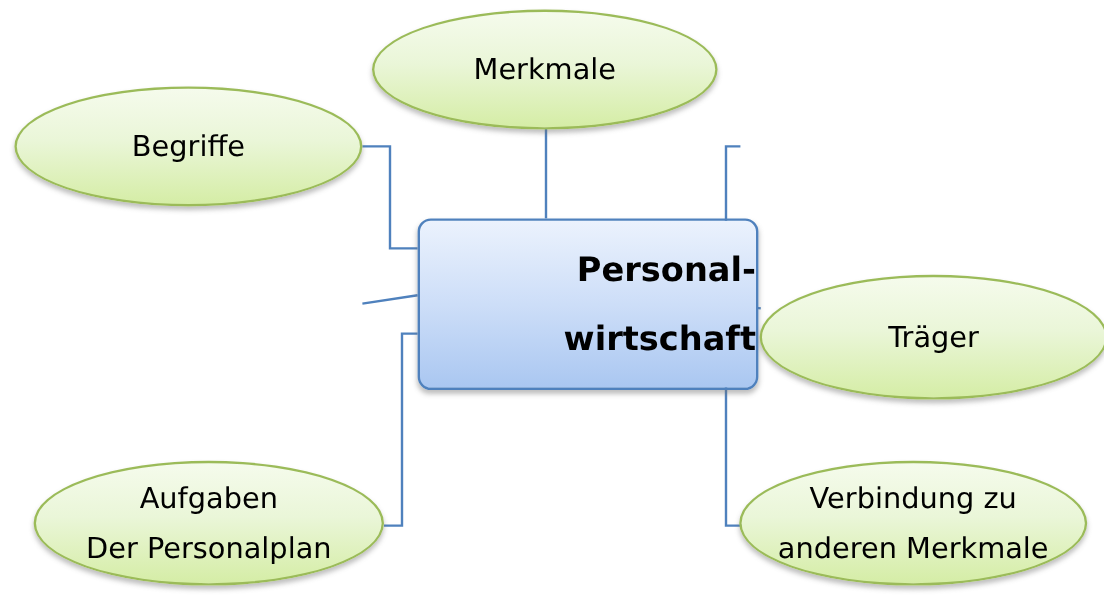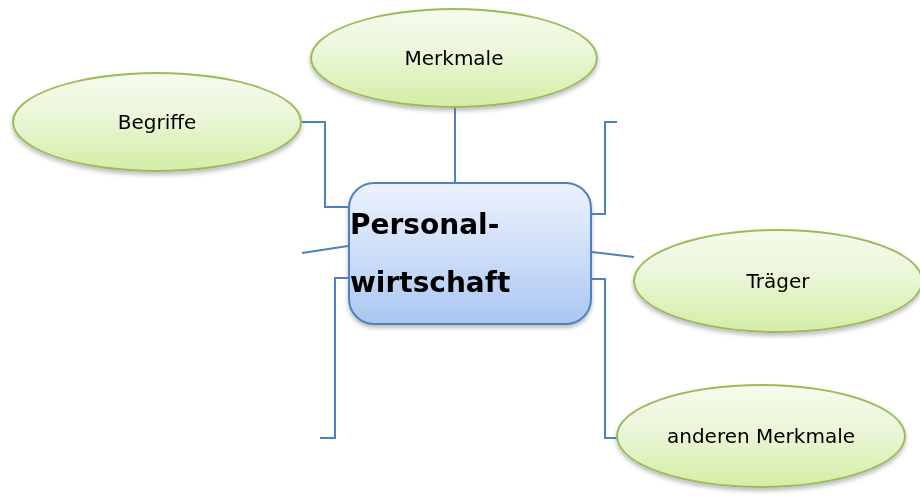--- a/index.html
+++ b/index.html
@@ -20,36 +20,36 @@
   .ellipse {
     position: absolute;
     border-radius: 50%;
     border: 2px solid #9bbb59;
     background: linear-gradient(to bottom, #f5fbec 0%, #eaf6d8 45%, #d5eda6 100%);
     box-shadow: 0 3px 4px rgba(110,110,110,0.45);
     display: flex;
     flex-direction: column;
     align-items: center;
     justify-content: center;
-    font-size: 20px;
+    font-size: 24px;
     line-height: 1.75;
     text-align: center;
     box-sizing: border-box;
   }
   .center-box {
     position: absolute;
     left: 348px; top: 182px;
-    width: 244px; height: 143px;
-    border-radius: 26px;
+    width: 284px; height: 143px;
+    border-radius: 11px;
     border: 2px solid #4f81bd;
     background: linear-gradient(to bottom, #ebf2fd 0%, #cddef8 50%, #aac7f1 100%);
     box-shadow: 0 3px 4px rgba(110,110,110,0.45);
     display: flex;
     flex-direction: column;
-    align-items: flex-start;
+    align-items: flex-end;
     justify-content: center;
     font-size: 28px;
     font-weight: bold;
     line-height: 2.05;
     text-align: center;
     box-sizing: border-box;
   }
   .node-label { display: block; }
   
   .n-merkmale   { left: 310px; top: 8px;   width: 288px; height: 100px; }
@@ -87,18 +87,23 @@
   <div class="ellipse n-begriffe">
     <span class="node-label">Begriffe</span>
   </div>
 
 
 
   <div class="ellipse n-traeger">
     <span class="node-label">Träger</span>
   </div>
 
+  <div class="ellipse n-aufgaben">
+    <span class="node-label">Aufgaben</span>
+    <span class="node-label">Der Personalplan</span>
+  </div>
 
   <div class="ellipse n-verbindung">
+    <span class="node-label">Verbindung zu</span>
     <span class="node-label">anderen Merkmale</span>
   </div>
 
 </div>
 
 </body></html>

